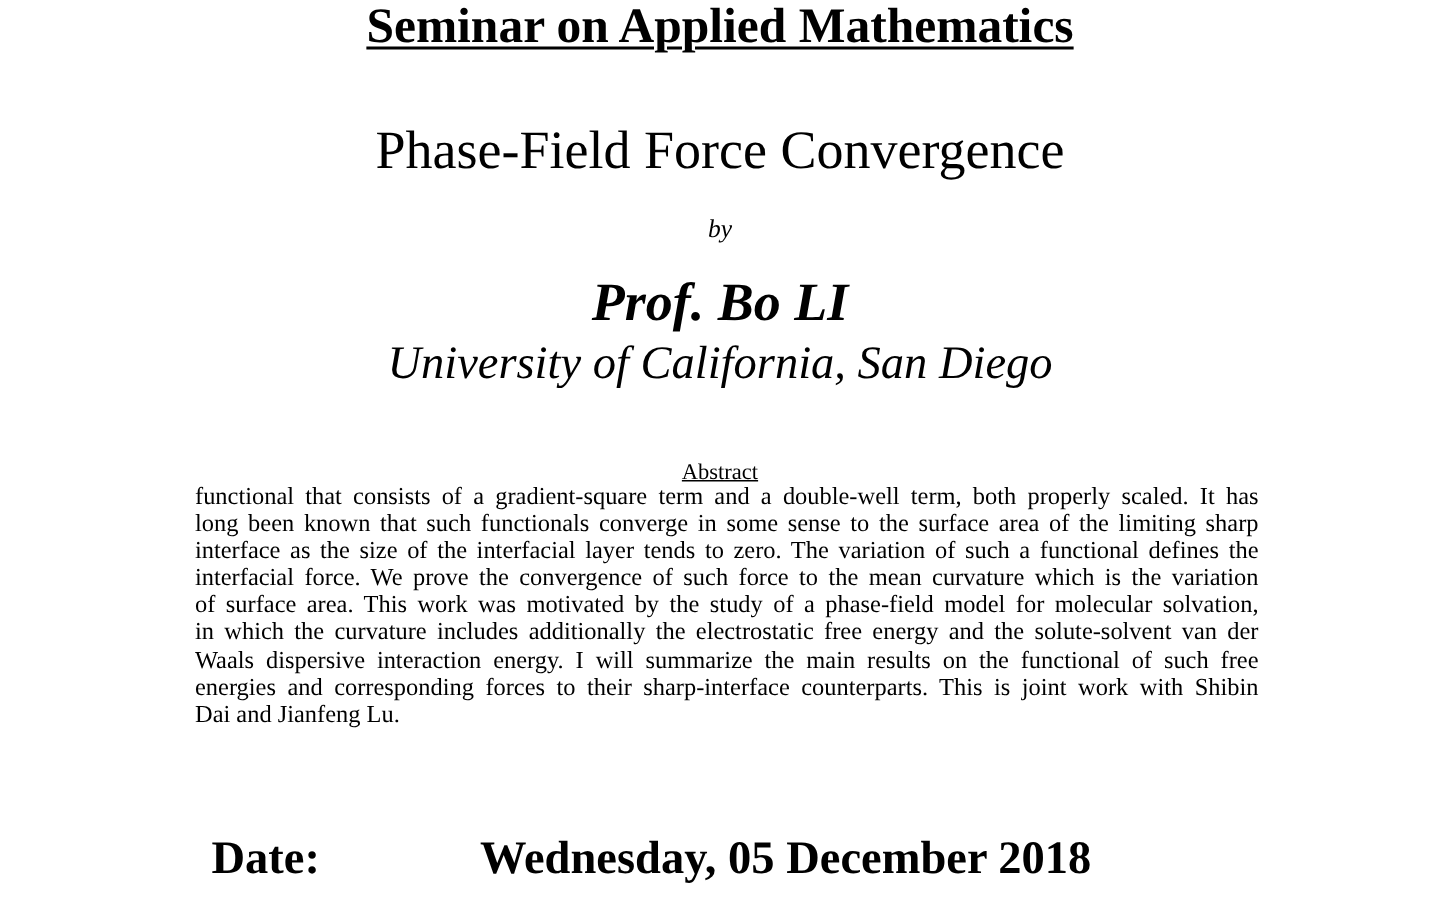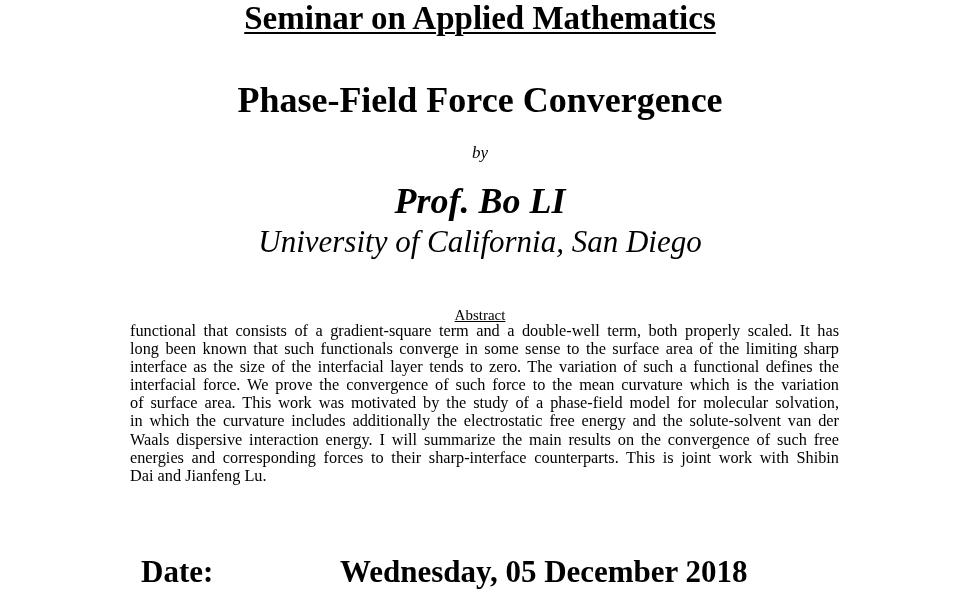--- a/index.html
+++ b/index.html
@@ -34,21 +34,21 @@
     line-height: 44px;
   }
   .series-title span {
     text-decoration: underline;
     text-decoration-thickness: 2px;
     text-underline-offset: 3px;
   }
   .talk-title {
     top: 78px;
     font-size: 36px;
-    font-weight: bold;
+    font-weight: normal;
     line-height: 44px;
   }
   .by-line {
     top: 141px;
     font-size: 17px;
     font-style: italic;
     line-height: 24px;
   }
   .speaker-name {
     top: 180px;
@@ -99,21 +99,21 @@
     font-weight: bold;
     line-height: 40px;
     white-space: nowrap;
   }
   .info-row .label {
     position: absolute;
     left: 141px;
   }
   .info-row .value {
     position: absolute;
-    left: 340px;
+    left: 320px;
   }
   .date-row { top: 552px; }
 </style>
 </head>
 <body>
 
 <div class="page">
 
   <div class="center-line series-title">
     <span>Seminar on Applied Mathematics</span>
@@ -131,21 +131,21 @@
     <span>Abstract</span>
   </div>
 
   <div class="abstract-body">
     <span class="abstract-line">functional that consists of a gradient-square term and a double-well term, both properly scaled. It has</span>
     <span class="abstract-line">long been known that such functionals converge in some sense to the surface area of the limiting sharp</span>
     <span class="abstract-line">interface as the size of the interfacial layer tends to zero. The variation of such a functional defines the</span>
     <span class="abstract-line">interfacial force. We prove the convergence of such force to the mean curvature which is the variation</span>
     <span class="abstract-line">of surface area. This work was motivated by the study of a phase-field model for molecular solvation,</span>
     <span class="abstract-line">in which the curvature includes additionally the electrostatic free energy and the solute-solvent van der</span>
-    <span class="abstract-line">Waals dispersive interaction energy. I will summarize the main results on the convergence of such free</span>
+    <span class="abstract-line">Waals dispersive interaction energy. I will summarize the main results on the functional of such free</span>
     <span class="abstract-line">energies and corresponding forces to their sharp-interface counterparts. This is joint work with Shibin</span>
     <span class="abstract-line last">Dai and Jianfeng Lu.</span>
   </div>
 
   <div class="info-row date-row">
     <span class="label">Date:</span>
     <span class="value">Wednesday, 05 December 2018</span>
   </div>
 
 </div>

